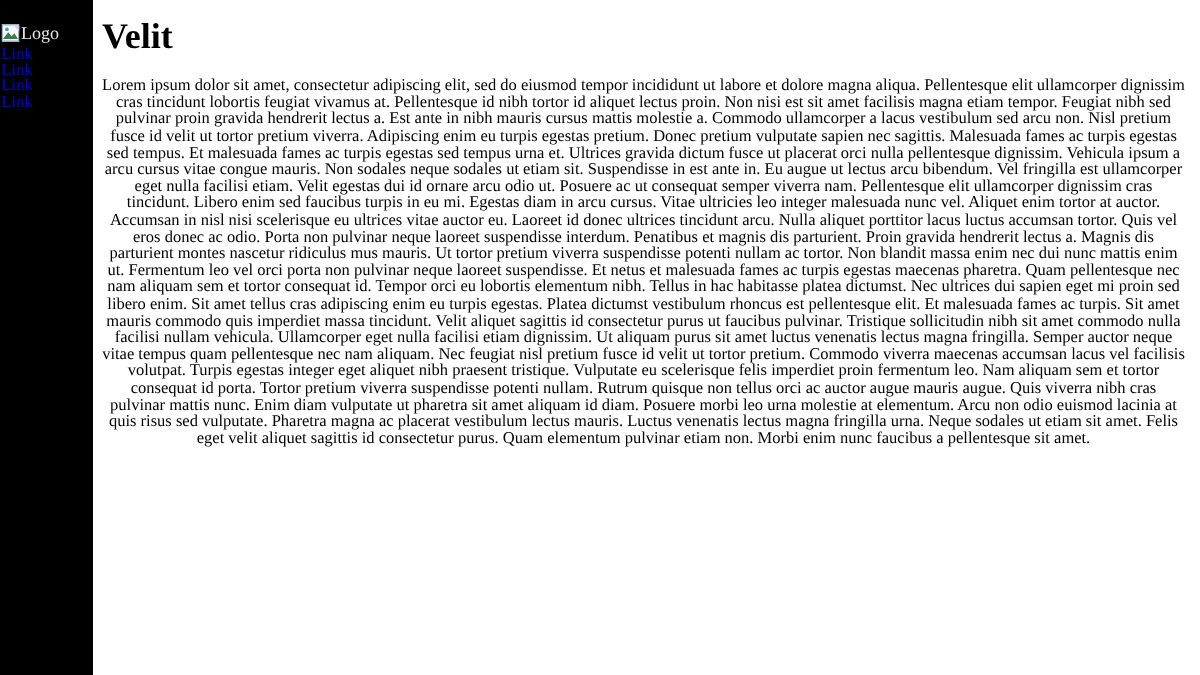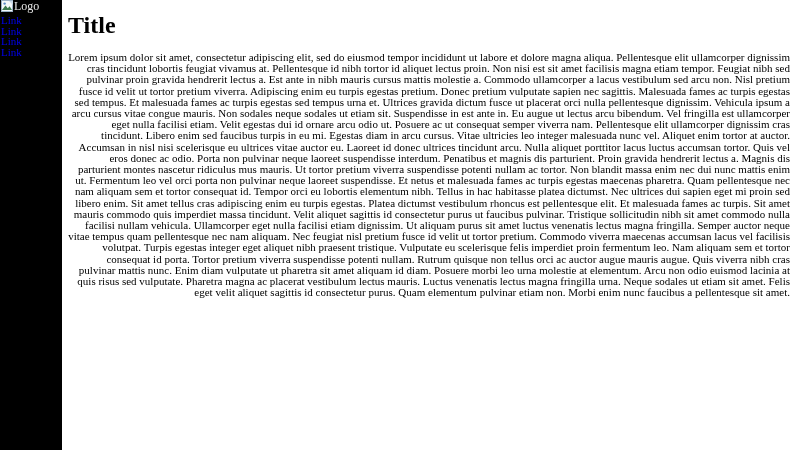--- a/index.html
+++ b/index.html
@@ -18,21 +18,21 @@
     background: #ffffff;
   }
   .sidebar {
     position: absolute;
     left: 0;
     top: 0;
     width: 62px;
     height: 450px;
     background: #000000;
     box-sizing: border-box;
-    padding: 0 2px 0 1px;
+    padding: 16px 2px 0 1px;
   }
   .logo-row {
     display: flex;
     align-items: center;
     gap: 1px;
     color: #e8e8e8;
     font-size: 12px;
     line-height: 12px;
     margin-bottom: 3px;
     white-space: nowrap;
@@ -63,21 +63,21 @@
   .main h1 {
     font-size: 24px;
     font-weight: bold;
     margin: 13px 0 15px 0;
     line-height: 1;
   }
   .main p {
     font-size: 11px;
     line-height: 11.2px;
     margin: 0;
-    text-align: right;
+    text-align: center;
     color: #000000;
   }
 </style>
 </head>
 <body>
 
 <div class="page">
 
   <div class="sidebar">
     <div class="logo-row">
@@ -91,17 +91,17 @@
       </span>
       <span>Logo</span>
     </div>
     <a class="nav-link">Link</a>
     <a class="nav-link">Link</a>
     <a class="nav-link">Link</a>
     <a class="nav-link">Link</a>
   </div>
 
   <div class="main">
-    <h1>Title</h1>
+    <h1>Velit</h1>
     <p>Lorem ipsum dolor sit amet, consectetur adipiscing elit, sed do eiusmod tempor incididunt ut labore et dolore magna aliqua. Pellentesque elit ullamcorper dignissim cras tincidunt lobortis feugiat vivamus at. Pellentesque id nibh tortor id aliquet lectus proin. Non nisi est sit amet facilisis magna etiam tempor. Feugiat nibh sed pulvinar proin gravida hendrerit lectus a. Est ante in nibh mauris cursus mattis molestie a. Commodo ullamcorper a lacus vestibulum sed arcu non. Nisl pretium fusce id velit ut tortor pretium viverra. Adipiscing enim eu turpis egestas pretium. Donec pretium vulputate sapien nec sagittis. Malesuada fames ac turpis egestas sed tempus. Et malesuada fames ac turpis egestas sed tempus urna et. Ultrices gravida dictum fusce ut placerat orci nulla pellentesque dignissim. Vehicula ipsum a arcu cursus vitae congue mauris. Non sodales neque sodales ut etiam sit. Suspendisse in est ante in. Eu augue ut lectus arcu bibendum. Vel fringilla est ullamcorper eget nulla facilisi etiam. Velit egestas dui id ornare arcu odio ut. Posuere ac ut consequat semper viverra nam. Pellentesque elit ullamcorper dignissim cras tincidunt. Libero enim sed faucibus turpis in eu mi. Egestas diam in arcu cursus. Vitae ultricies leo integer malesuada nunc vel. Aliquet enim tortor at auctor. Accumsan in nisl nisi scelerisque eu ultrices vitae auctor eu. Laoreet id donec ultrices tincidunt arcu. Nulla aliquet porttitor lacus luctus accumsan tortor. Quis vel eros donec ac odio. Porta non pulvinar neque laoreet suspendisse interdum. Penatibus et magnis dis parturient. Proin gravida hendrerit lectus a. Magnis dis parturient montes nascetur ridiculus mus mauris. Ut tortor pretium viverra suspendisse potenti nullam ac tortor. Non blandit massa enim nec dui nunc mattis enim ut. Fermentum leo vel orci porta non pulvinar neque laoreet suspendisse. Et netus et malesuada fames ac turpis egestas maecenas pharetra. Quam pellentesque nec nam aliquam sem et tortor consequat id. Tempor orci eu lobortis elementum nibh. Tellus in hac habitasse platea dictumst. Nec ultrices dui sapien eget mi proin sed libero enim. Sit amet tellus cras adipiscing enim eu turpis egestas. Platea dictumst vestibulum rhoncus est pellentesque elit. Et malesuada fames ac turpis. Sit amet mauris commodo quis imperdiet massa tincidunt. Velit aliquet sagittis id consectetur purus ut faucibus pulvinar. Tristique sollicitudin nibh sit amet commodo nulla facilisi nullam vehicula. Ullamcorper eget nulla facilisi etiam dignissim. Ut aliquam purus sit amet luctus venenatis lectus magna fringilla. Semper auctor neque vitae tempus quam pellentesque nec nam aliquam. Nec feugiat nisl pretium fusce id velit ut tortor pretium. Commodo viverra maecenas accumsan lacus vel facilisis volutpat. Turpis egestas integer eget aliquet nibh praesent tristique. Vulputate eu scelerisque felis imperdiet proin fermentum leo. Nam aliquam sem et tortor consequat id porta. Tortor pretium viverra suspendisse potenti nullam. Rutrum quisque non tellus orci ac auctor augue mauris augue. Quis viverra nibh cras pulvinar mattis nunc. Enim diam vulputate ut pharetra sit amet aliquam id diam. Posuere morbi leo urna molestie at elementum. Arcu non odio euismod lacinia at quis risus sed vulputate. Pharetra magna ac placerat vestibulum lectus mauris. Luctus venenatis lectus magna fringilla urna. Neque sodales ut etiam sit amet. Felis eget velit aliquet sagittis id consectetur purus. Quam elementum pulvinar etiam non. Morbi enim nunc faucibus a pellentesque sit amet.</p>
   </div>
 
 </div>
 
 </body></html>

